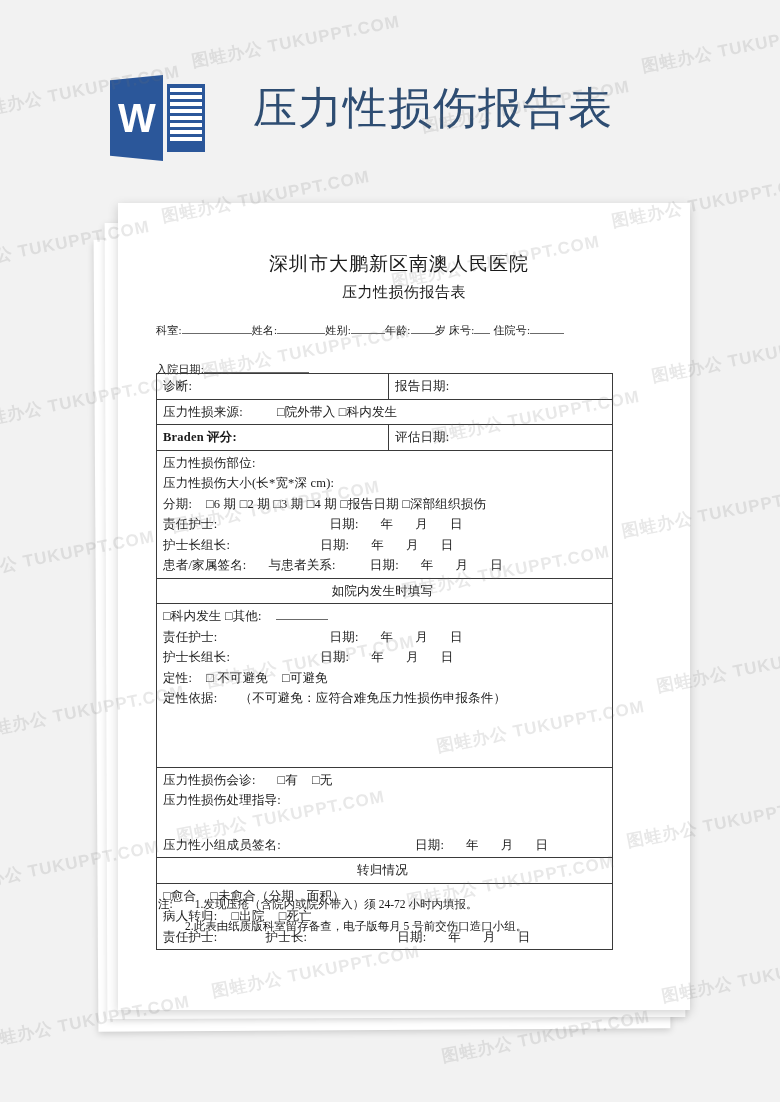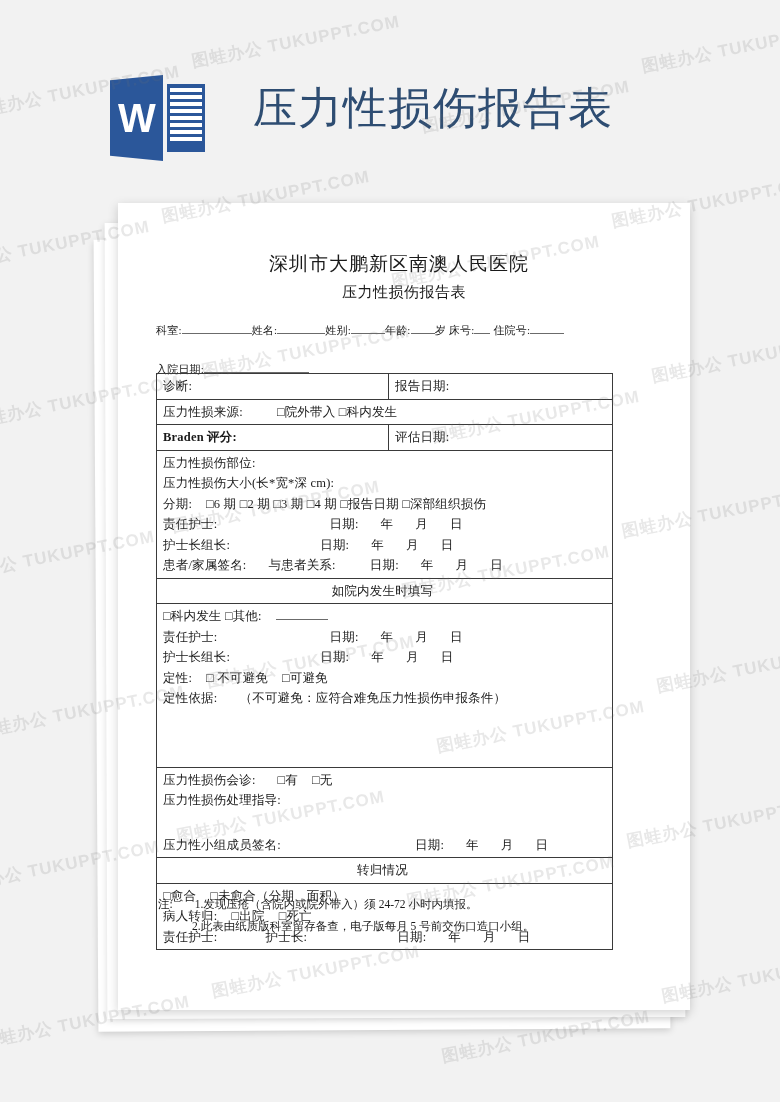--- a/index.html
+++ b/index.html
@@ -170,21 +170,21 @@
 
   
   #notes {
     position: absolute;
     left: 40px; top: 690px;
     width: 470px;
     font-size: 11.5px;
     line-height: 22px;
   }
   #notes .note-1 { padding-left: 0px; white-space: nowrap; }
-  #notes .note-2 { padding-left: 34px; white-space: nowrap; }
+  #notes .note-2 { padding-left: 27px; white-space: nowrap; }
 
   
   #watermark-layer {
     position: absolute;
     left: 0; top: 0;
     width: 780px; height: 1102px;
     pointer-events: none;
     overflow: hidden;
   }
   .wm {

